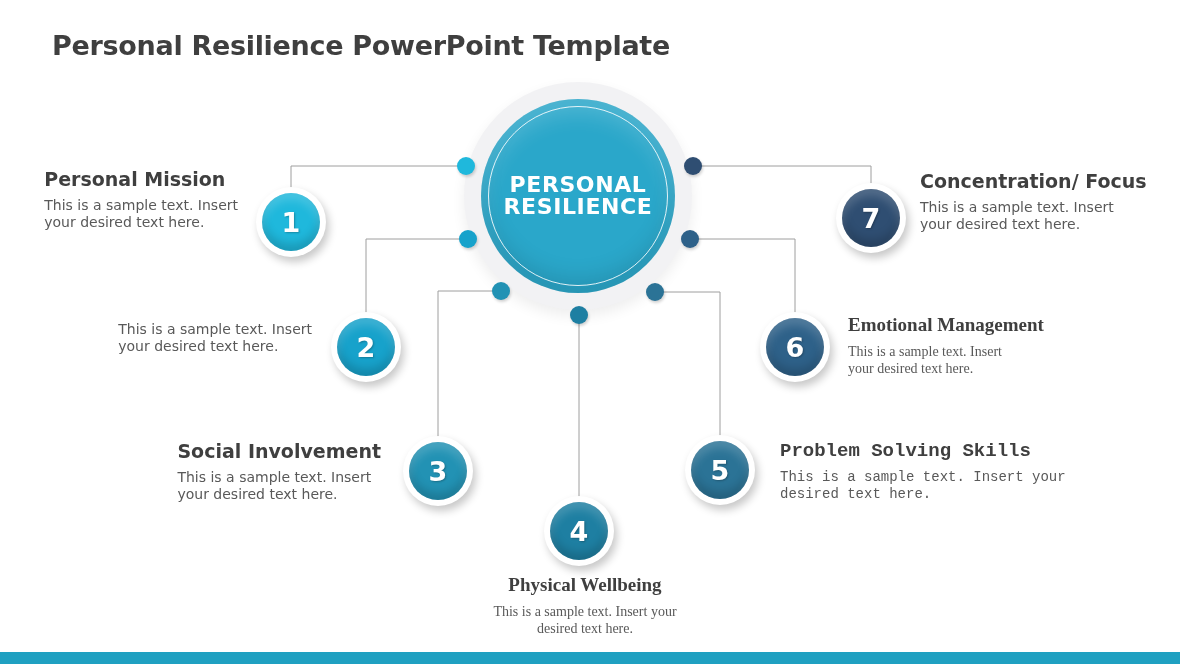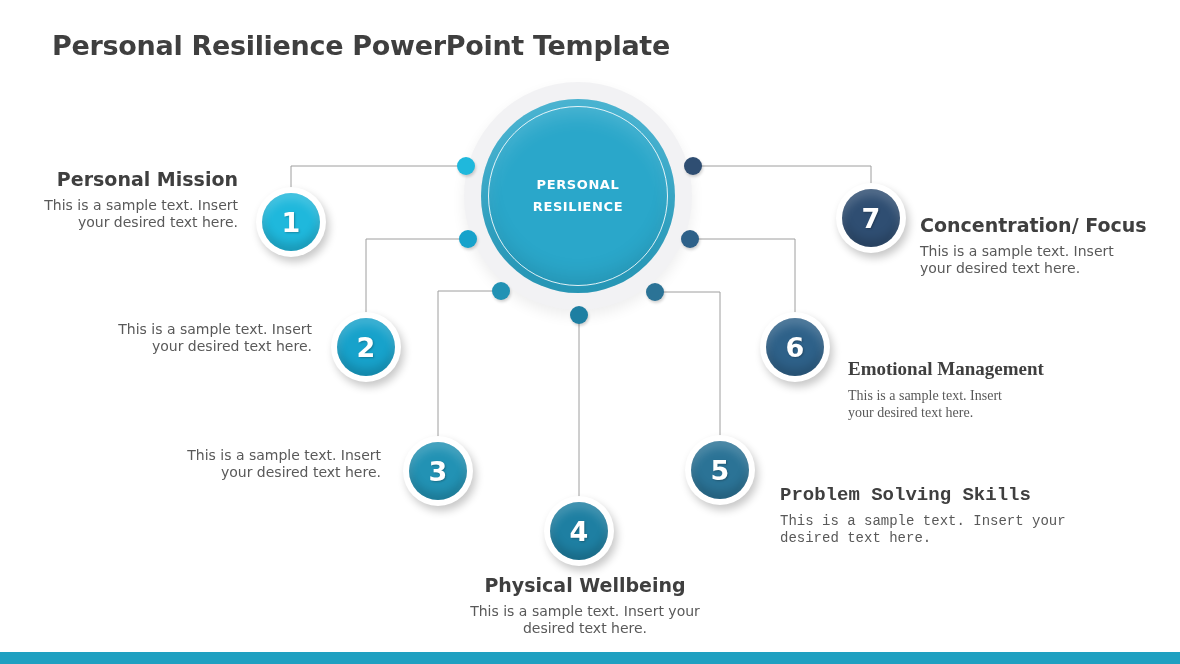--- a/index.html
+++ b/index.html
@@ -27,21 +27,21 @@
     position:absolute;left:481px;top:99px;width:194px;height:194px;
     border-radius:50%;
     box-shadow:inset 0 14px 22px rgba(255,255,255,0.18), inset 0 -14px 22px rgba(0,0,0,0.12);
     display:flex;align-items:center;justify-content:center;text-align:center;
   }
   .center-circle::after{
     content:"";position:absolute;inset:7px;border-radius:50%;
     border:1.5px solid rgba(255,255,255,0.85);
   }
   .center-label{
-    color:#ffffff;font-weight:bold;font-size:13px;line-height:22px;
+    color:#ffffff;font-weight:bold;font-size:22px;line-height:22px;
     letter-spacing:0.6px;
   }
 
   
   svg.connectors{position:absolute;left:0;top:0;z-index:2;}
 
   
   .dot{
     position:absolute;width:18px;height:18px;border-radius:50%;z-index:3;
     box-shadow:1px 2px 3px rgba(0,0,0,0.18);
@@ -80,28 +80,28 @@
 
   
   .label-block{position:absolute;z-index:4;}
   .label-title{
     font-size:19px;font-weight:bold;color:#3f3f3f;line-height:22px;white-space:nowrap;
   }
   .label-body{
     margin-top:7px;font-size:14px;color:#595959;line-height:17px;
   }
   .label-body div{white-space:nowrap;}
-  .align-right{text-align:right;}
-  .align-left{text-align:left;margin-top:44px;}
+  .align-right{}
+  .align-left{text-align:left;}
   .align-center{text-align:center;}
 
   .text-1{right:942px;top:168px;}
   .text-2{right:868px;top:314px;}
   .text-3{right:799px;top:440px;}
-  .text-4{left:435px;top:574px;width:300px;}
+  .text-4{left:435px;top:574px;width:300px;font-family:Liberation Serif, serif;}
   .text-5{left:780px;top:440px;font-family:Liberation Mono, monospace;}
   .text-6{left:848px;top:314px;font-family:Liberation Serif, serif;}
   .text-7{left:920px;top:170px;}
 
   
   .footer-bar{
     position:absolute;left:0;bottom:0;width:100%;height:12px;
   }
 </style>
 </head>
@@ -183,20 +183,21 @@
   </div>
 
   <div class="label-block text-2 align-right">
     <div class="label-body">
       <div>This is a sample text. Insert</div>
       <div>your desired text here.</div>
     </div>
   </div>
 
   <div class="label-block text-3 align-right">
+    <div class="label-title">Social Involvement</div>
     <div class="label-body">
       <div>This is a sample text. Insert</div>
       <div>your desired text here.</div>
     </div>
   </div>
 
   <div class="label-block text-4 align-center">
     <div class="label-title">Physical Wellbeing</div>
     <div class="label-body">
       <div>This is a sample text. Insert your</div>

